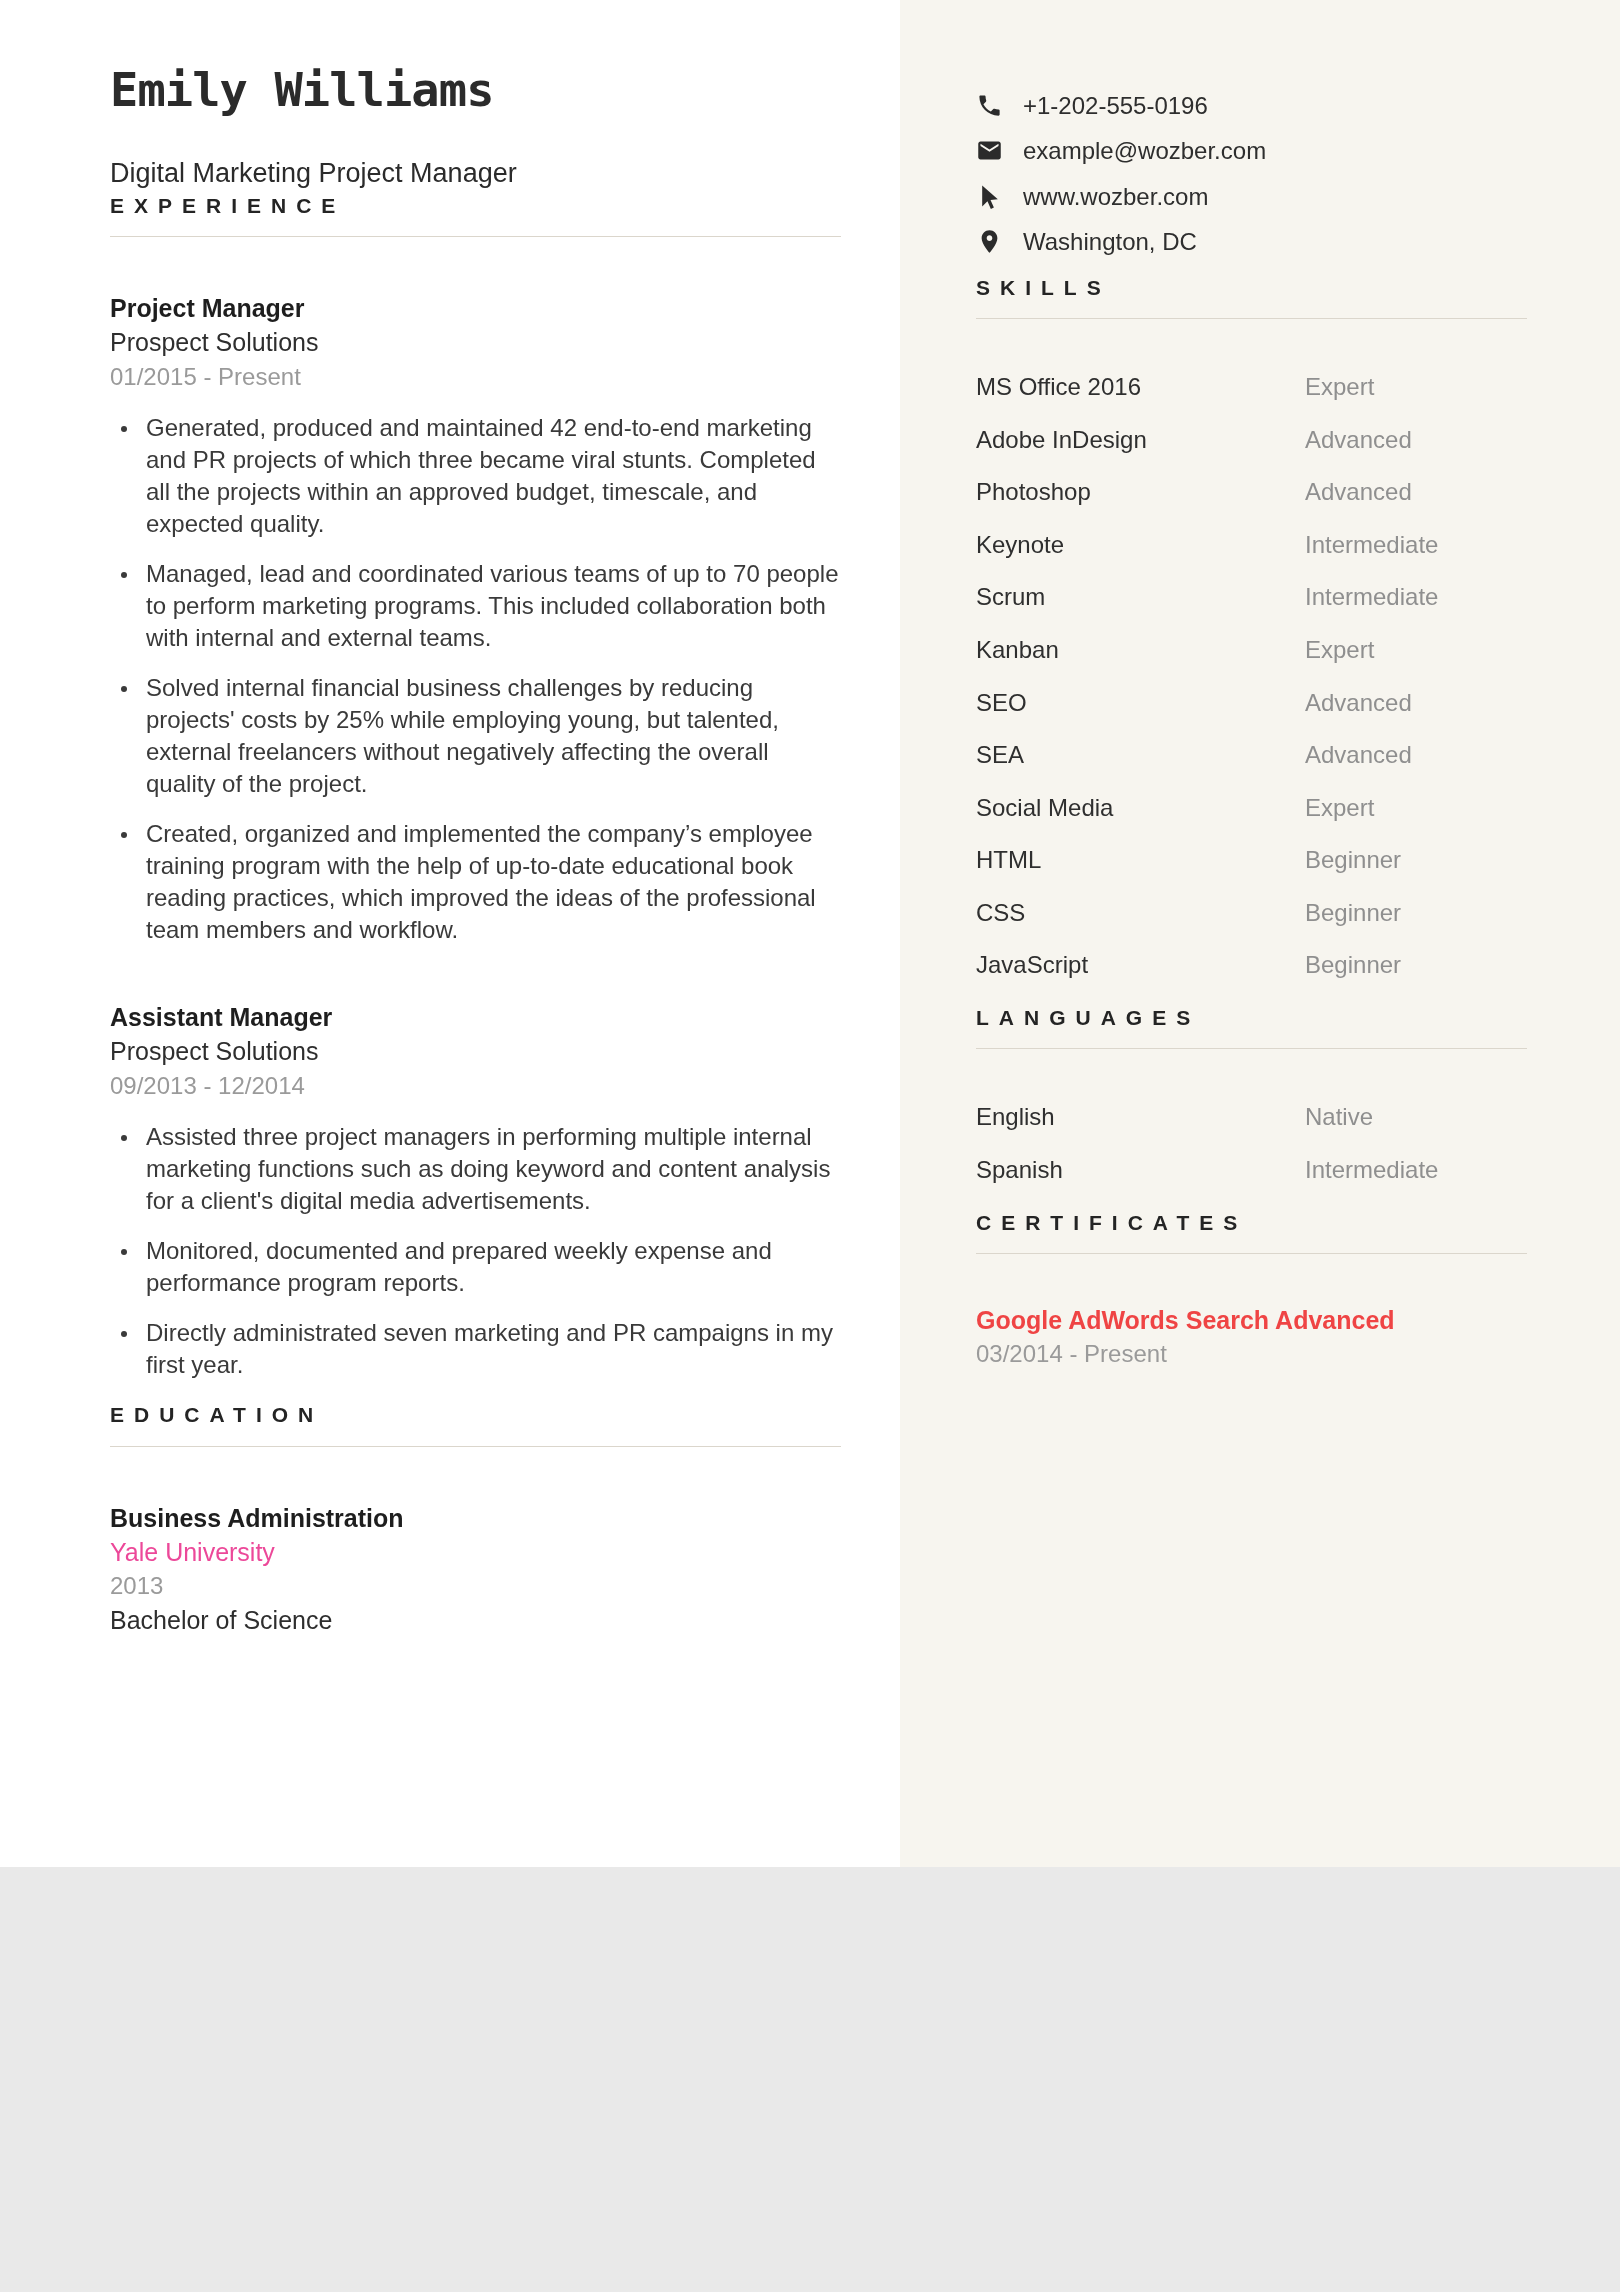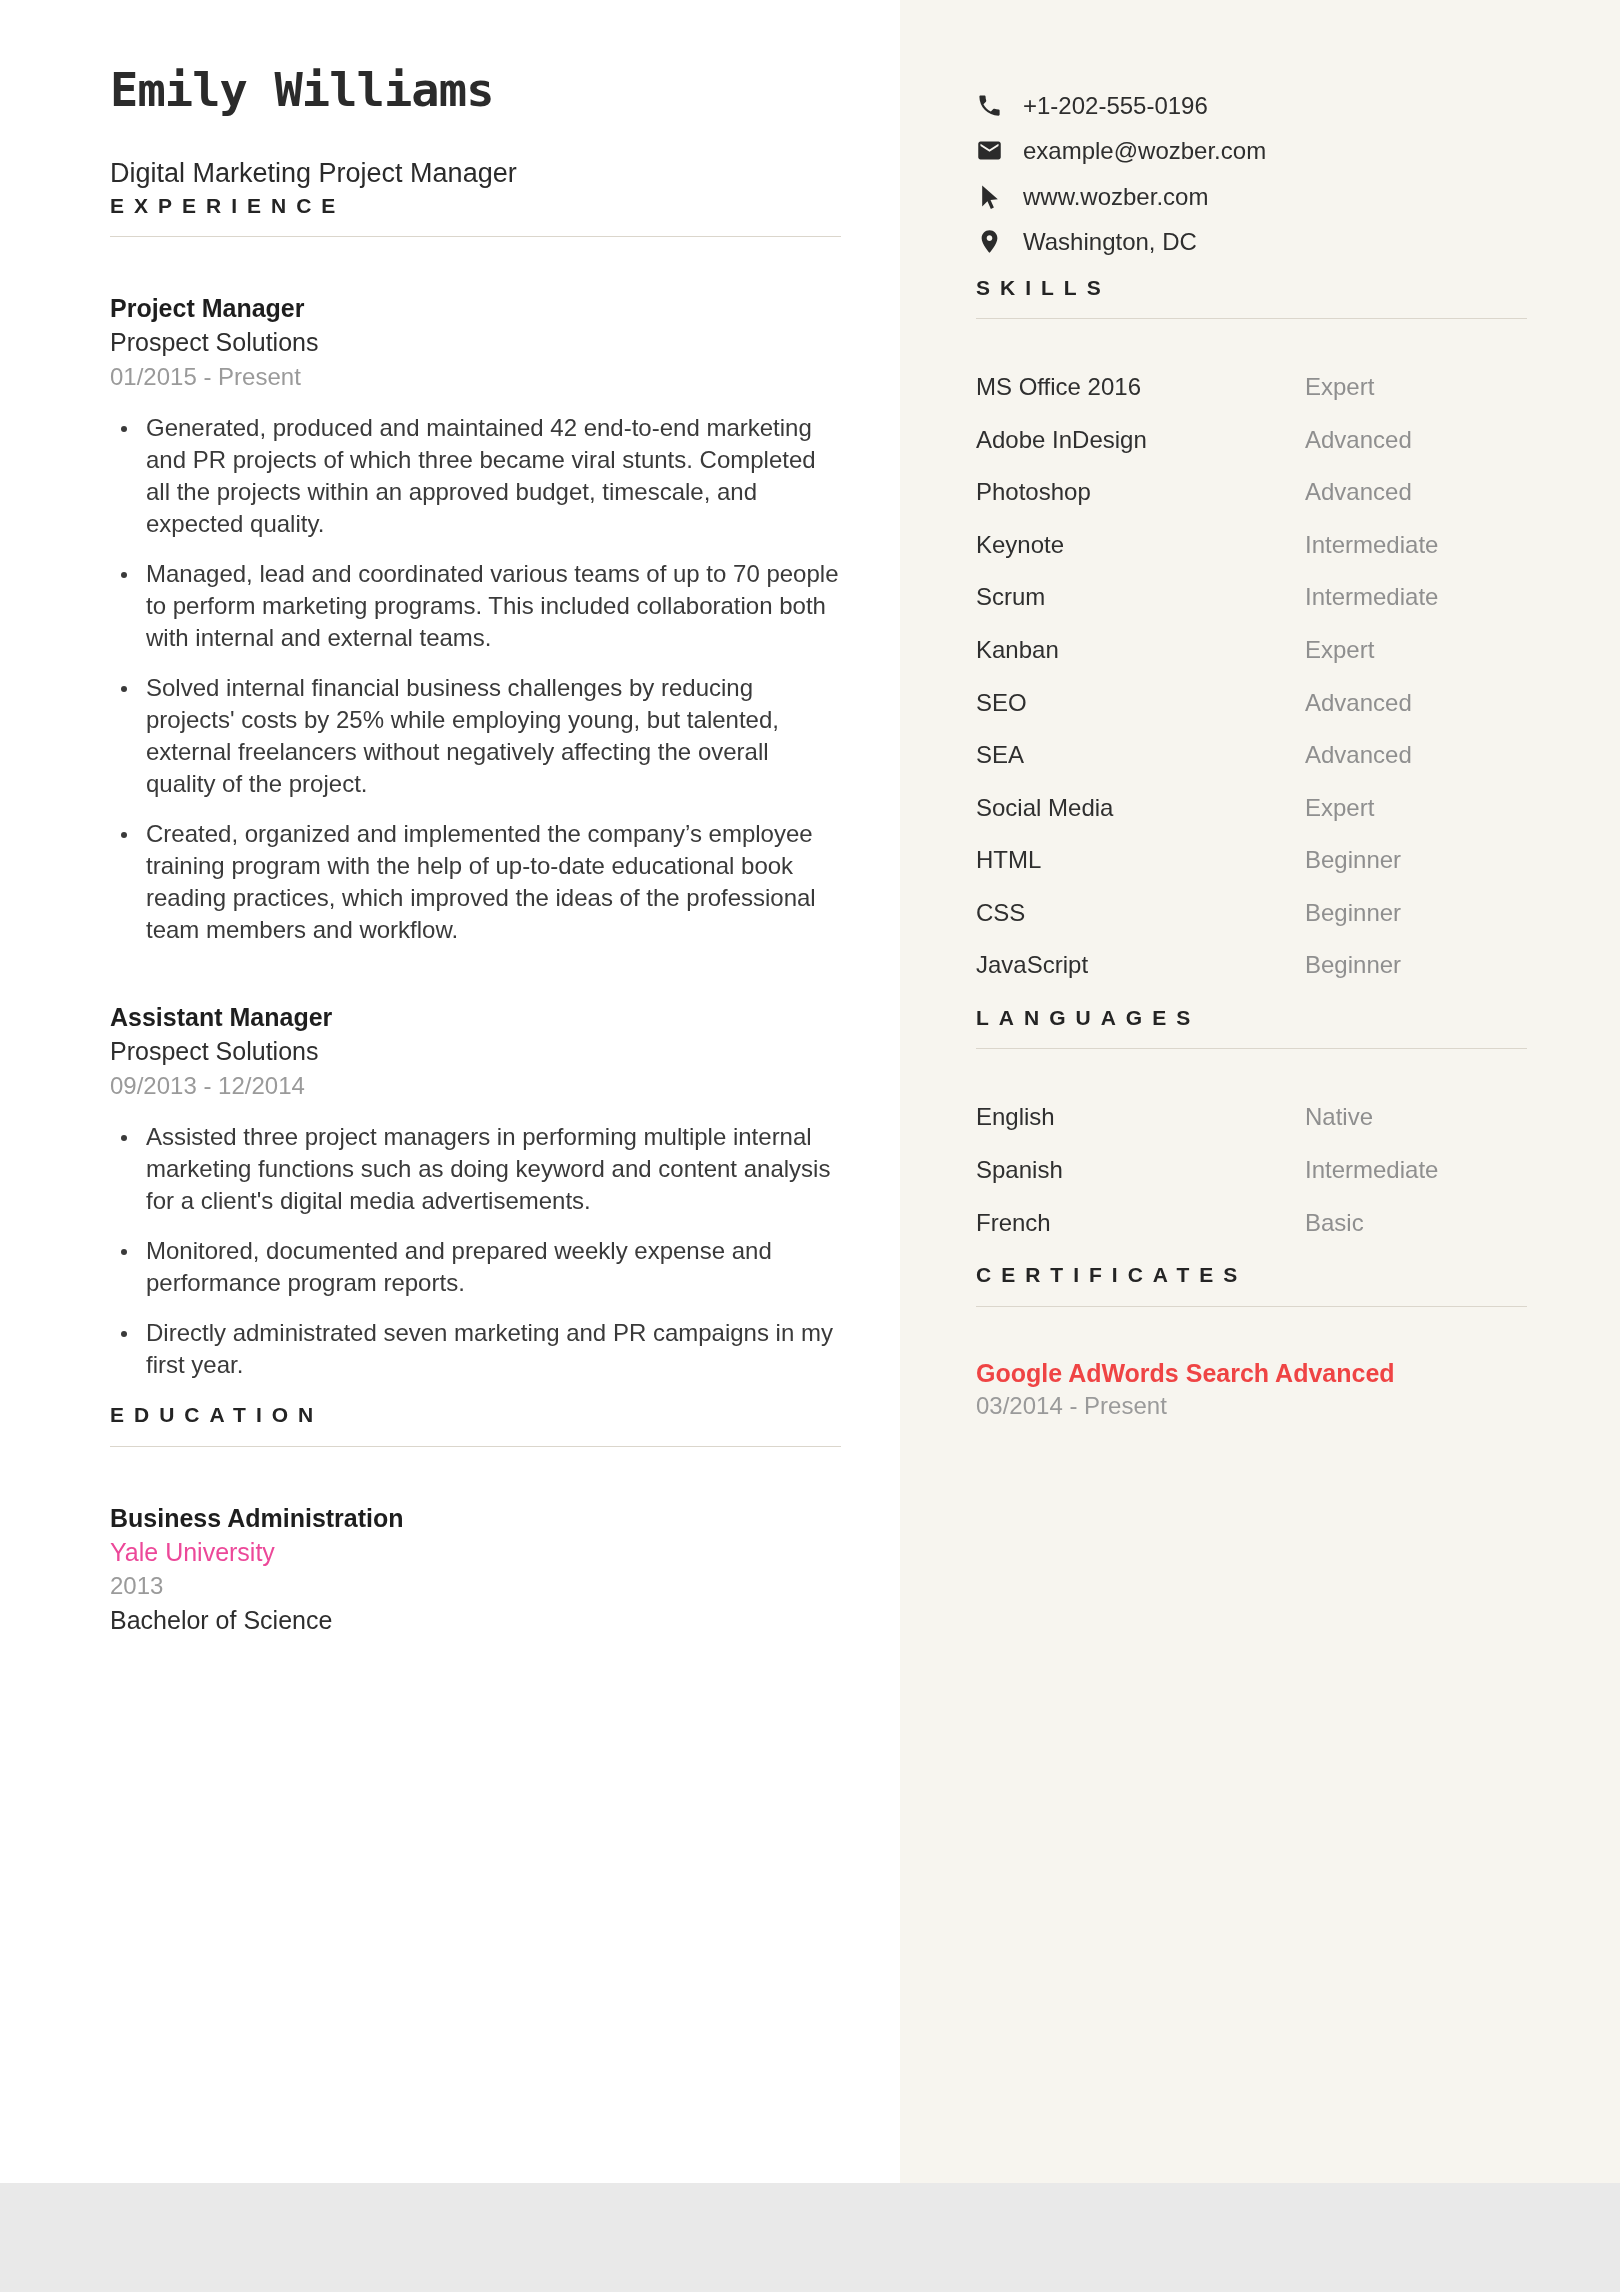--- a/index.html
+++ b/index.html
@@ -1,18 +1,18 @@
 <!DOCTYPE html>
 <html style="font-size:14.4px"><head>
 <meta charset="utf-8">
 <style>
   html,body{margin:0;padding:0;background:#e9e9e9;}
   .page{
     position:relative;
-    width:1620px;height:2183px;
+    width:1620px;height:1867px;
     background:#ffffff;
     font-family:"Liberation Sans", sans-serif;
     color:#2e2e2e;
     overflow:hidden;
     margin:0 auto;
   }
   .side-panel{
     position:absolute;left:900px;top:0;
     width:720px;height:2293px;
     background:#f7f5ef;
@@ -236,24 +236,20 @@
         <div class="kv-row">
           <span class="kv-name">English</span>
           <span class="kv-level">Native</span>
         </div>
 
         <div class="kv-row">
           <span class="kv-name">Spanish</span>
           <span class="kv-level">Intermediate</span>
         </div>
 
-        <div class="kv-row">
-          <span class="kv-name">French</span>
-          <span class="kv-level">Basic</span>
-        </div>
       </div>
 
     <h2 class="section-heading mt-certs">CERTIFICATES</h2>
     <div class="section-rule"></div>
 
     <section class="cert">
       <div class="cert-name">Google AdWords Search Advanced</div>
       <div class="cert-dates">03/2014 - Present</div>
     </section>
 

